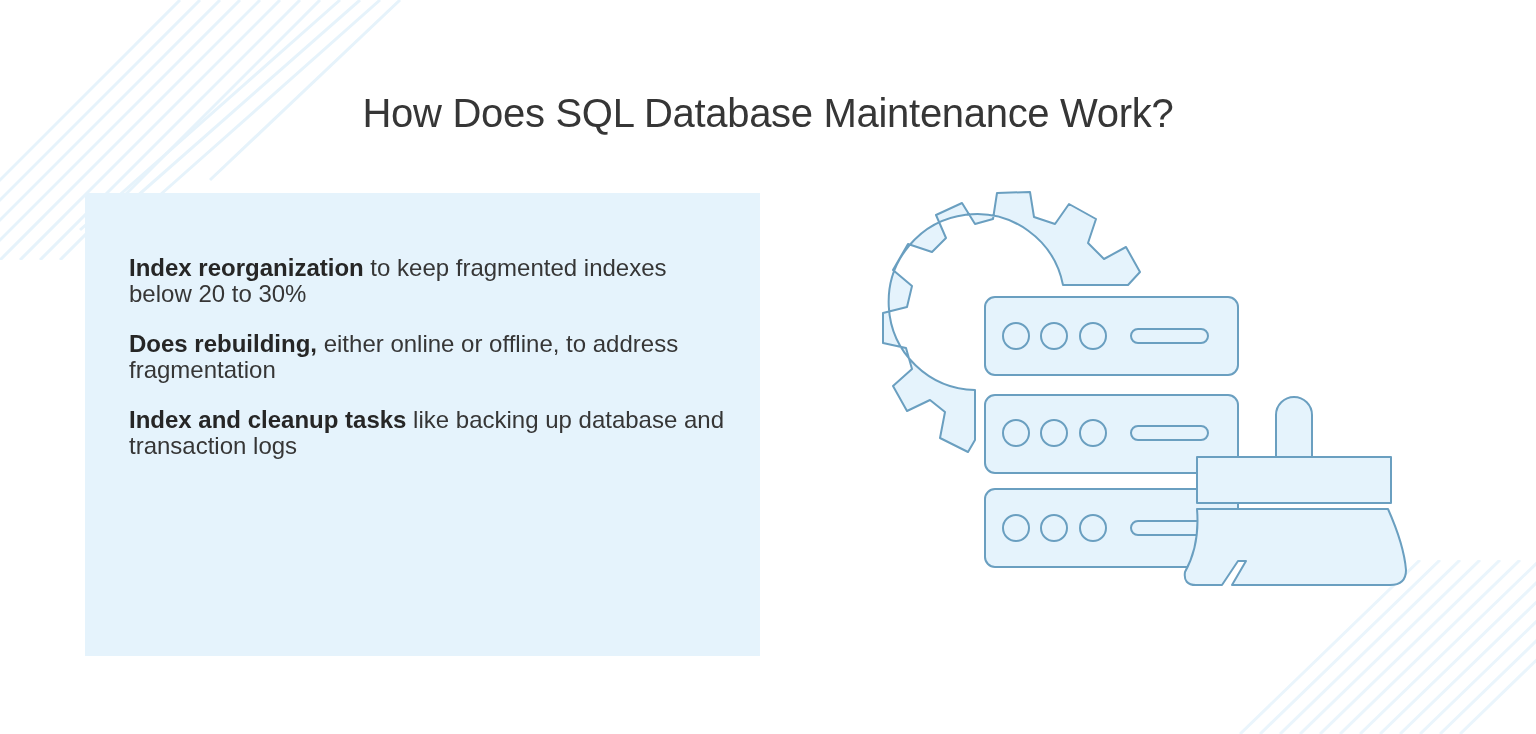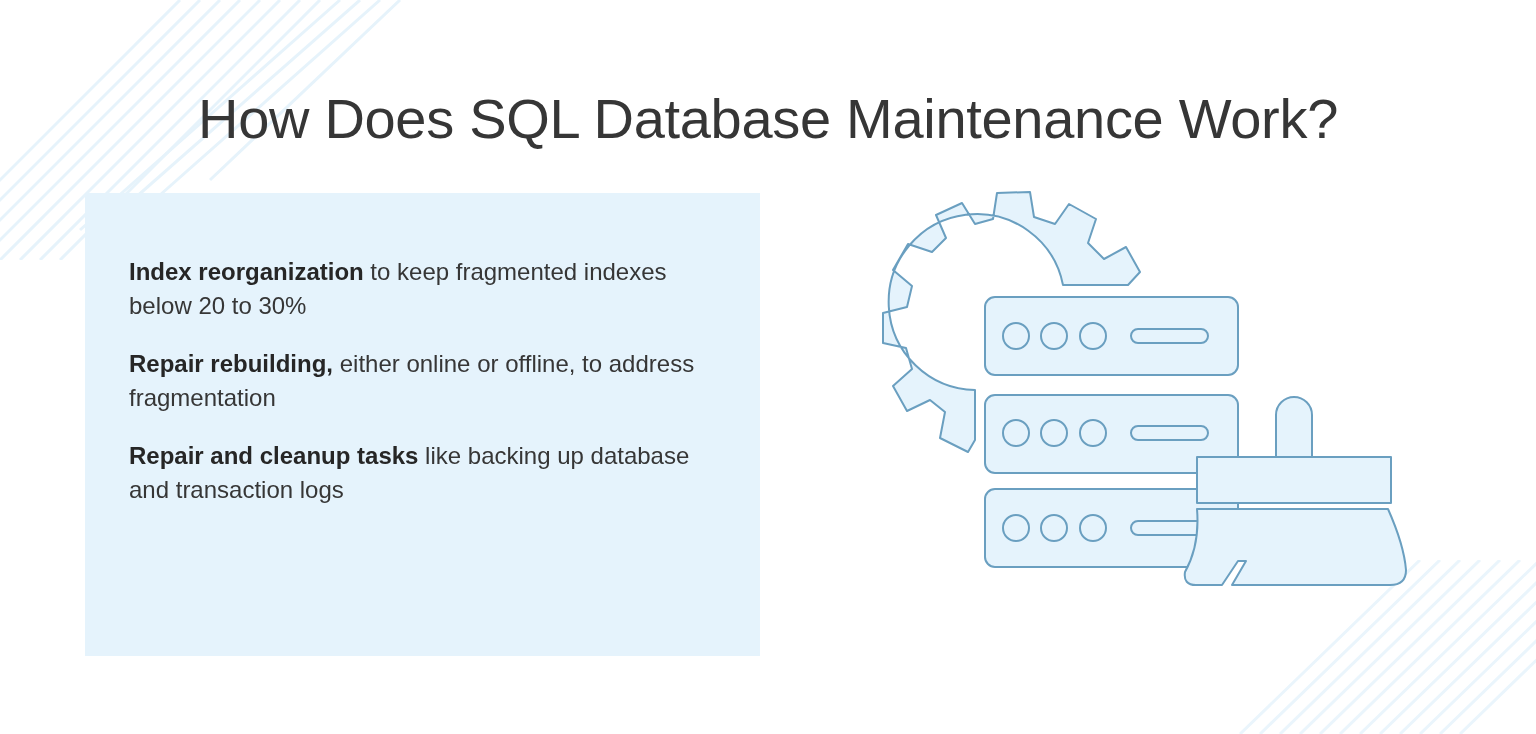--- a/index.html
+++ b/index.html
@@ -3,30 +3,30 @@
 <meta charset="utf-8">
 <style>
   html, body { margin: 0; padding: 0; }
   body {
     width: 1536px; height: 734px; position: relative; overflow: hidden;
     background: #ffffff;
     font-family: "Liberation Sans", sans-serif;
   }
   .stripes { position: absolute; pointer-events: none; }
   .title {
-    position: absolute; left: 0; top: 48px; width: 1536px; text-align: center;
-    font-size: 56px; color: #363636; font-weight: 400; letter-spacing: -0.3px;
+    position: absolute; left: 0; top: 64px; width: 1536px; text-align: center;
+    font-size: 40px; color: #363636; font-weight: 400; letter-spacing: -0.3px;
   }
   .panel {
     position: absolute; left: 85px; top: 193px; width: 675px; height: 463px;
     background: #e5f3fc;
   }
   .items { position: absolute; left: 44px; top: 38px; width: 600px; }
   .item {
-    font-size: 24px; line-height: 34px; color: #363636; margin-bottom: 17px;
+    font-size: 24px; line-height: 26px; color: #363636; margin-bottom: 17px;
   }
   .item b { font-weight: 700; color: #262626; }
   .illus { position: absolute; left: 870px; top: 180px; }
 </style>
 </head>
 <body>
 
 <svg class="stripes" style="left:0;top:0" width="420" height="260" viewBox="0 0 420 260">
   <g stroke="#e6f3fb" stroke-width="3">
     <line x1="180" y1="0" x2="-80" y2="260"></line>
@@ -58,22 +58,22 @@
     <line x1="400" y1="0" x2="220" y2="174"></line>
     <line x1="420" y1="0" x2="240" y2="174"></line>
   </g>
 </svg>
 
 <h1 class="title">How Does SQL Database Maintenance Work?</h1>
 
 <div class="panel">
   <div class="items">
     <p class="item"><b>Index reorganization</b><span> to keep fragmented indexes below 20 to 30%</span></p>
-    <p class="item"><b>Repair rebuilding,</b><span> either online or offline, to address fragmentation</span></p>
-    <p class="item"><b>Repair and cleanup tasks</b><span> like backing up database and transaction logs</span></p>
+    <p class="item"><b>Does rebuilding,</b><span> either online or offline, to address fragmentation</span></p>
+    <p class="item"><b>Index and cleanup tasks</b><span> like backing up database and transaction logs</span></p>
   </div>
 </div>
 
 <svg class="illus" width="560" height="420" viewBox="870 180 560 420">
   <g fill="#e5f3fc" stroke="#6a9fc0" stroke-width="2" stroke-linejoin="round">
 
     <g>
       <path id="gear" d="M997,193 L1030,192 L1034,217 L1055,224 L1069,204 L1096,219 L1088,243 L1104,259 L1126,247 L1140,272 L1128,285 L1063,285 A88,88 0 1 0 975,390 L975,440 L968,452 L940,438 L945,412 L930,400 L907,411 L893,386 L912,369 L906,348 L883,343 L883,313 L907,307 L912,286 L893,270 L908,244 L932,252 L946,238 L936,215 L962,203 L975,224 L993,219 Z"></path>
     </g>
 

